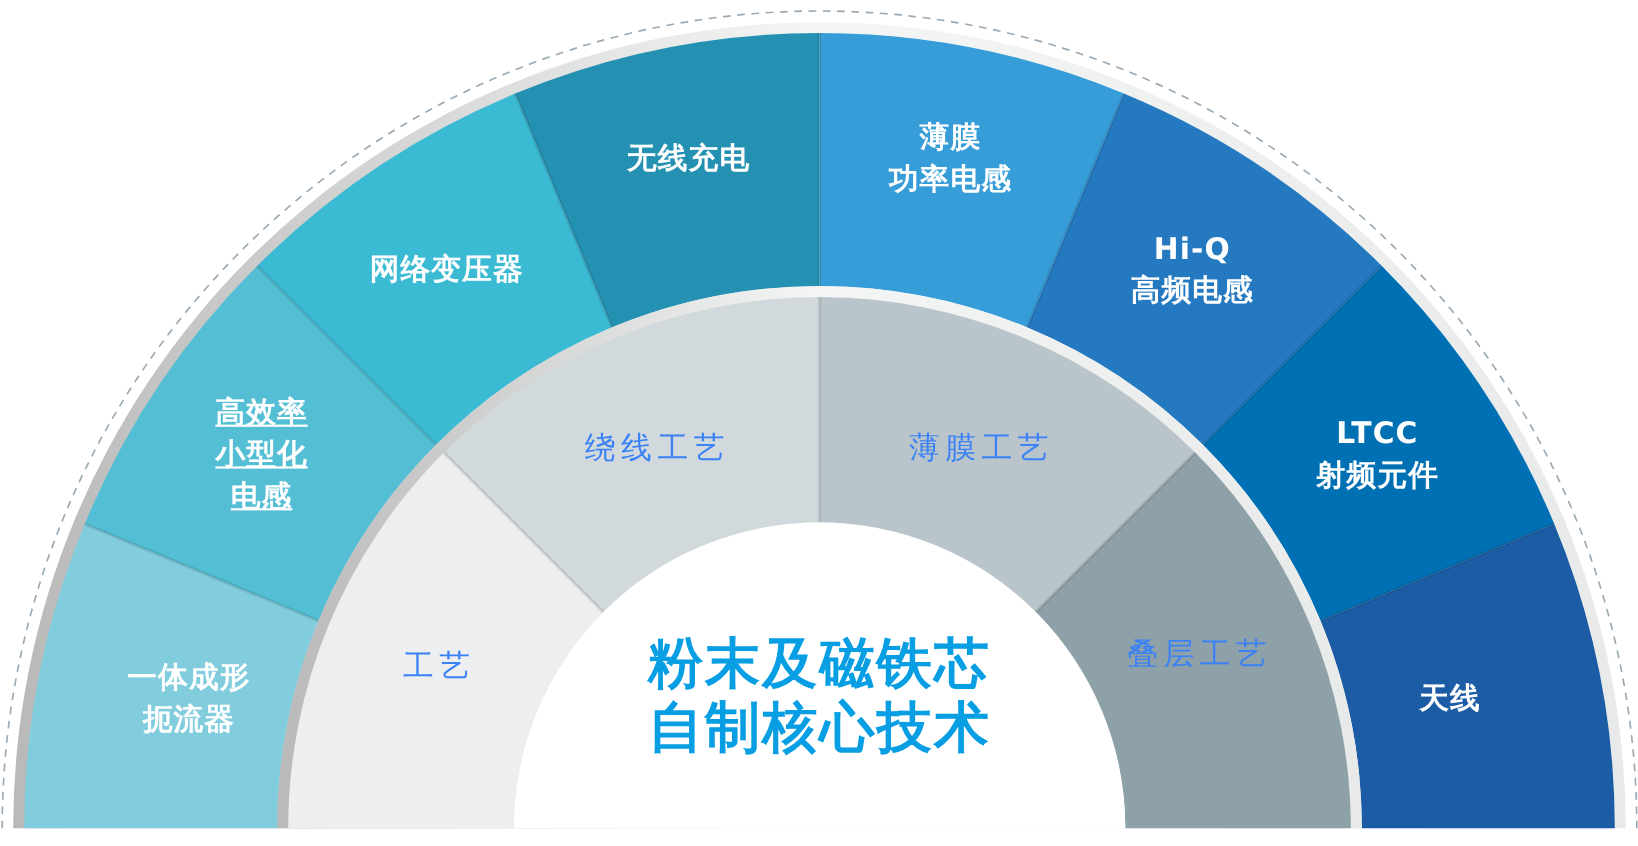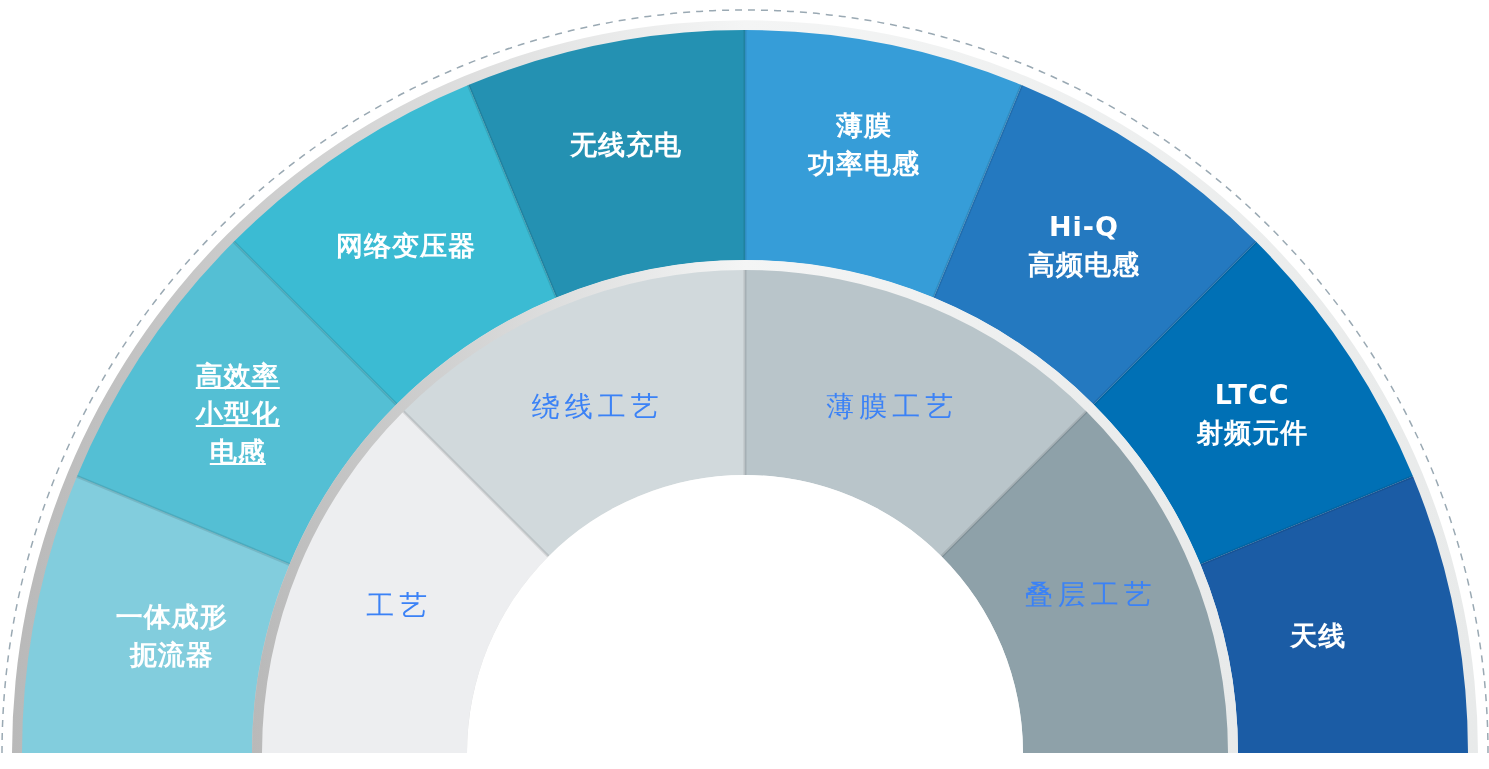--- a/index.html
+++ b/index.html
@@ -102,13 +102,17 @@
         <span class="line">绕线工艺</span>
       </div>
       <div class="lbl inner-lbl" style="left: 892.333px; top: 407.306px;">
         <span class="line">薄膜工艺</span>
       </div>
       <div class="lbl inner-lbl" style="left: 1090.69px; top: 595px; text-align: center;">
         <span class="line">叠层工艺</span>
       </div>
     </div>
 
+  <div class="center-title">
+    <span class="line">粉末及磁铁芯</span>
+    <span class="line">自制核心技术</span>
+  </div>
 </div>
 
 </body></html>

